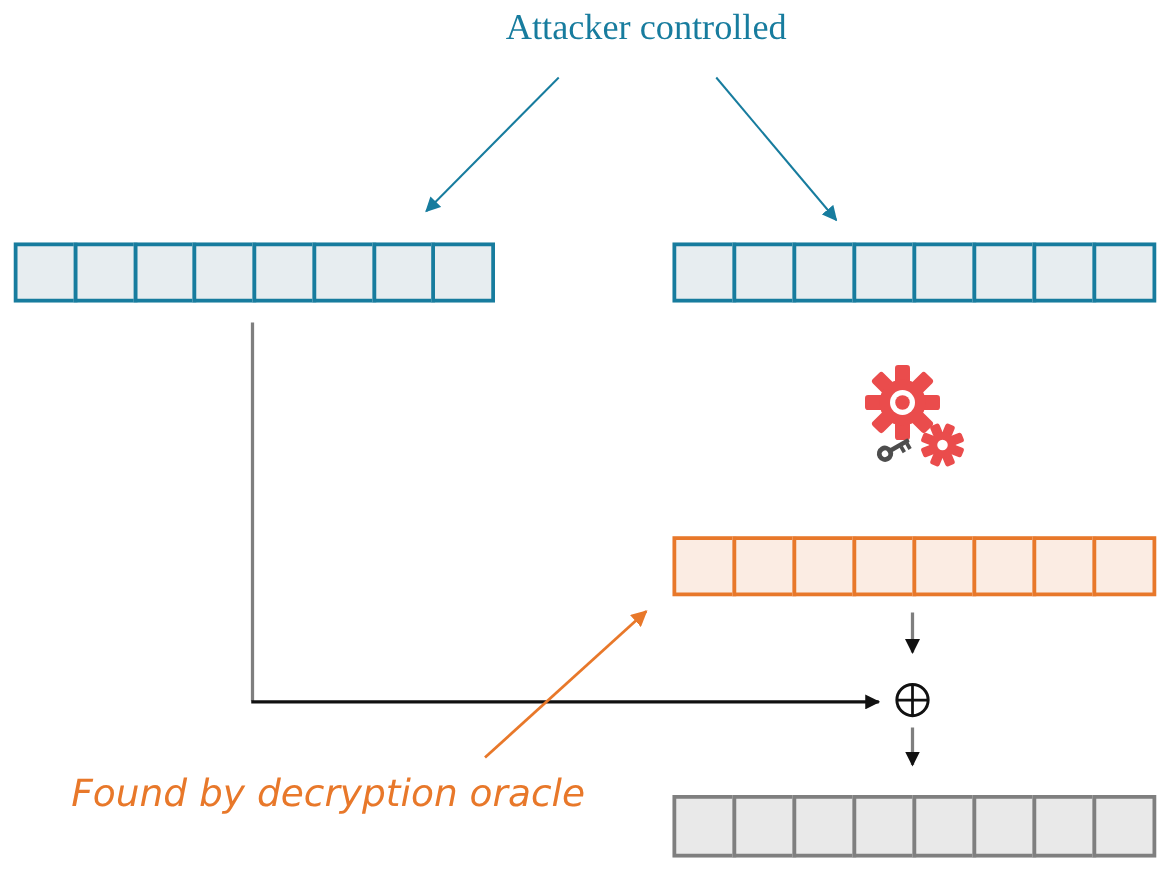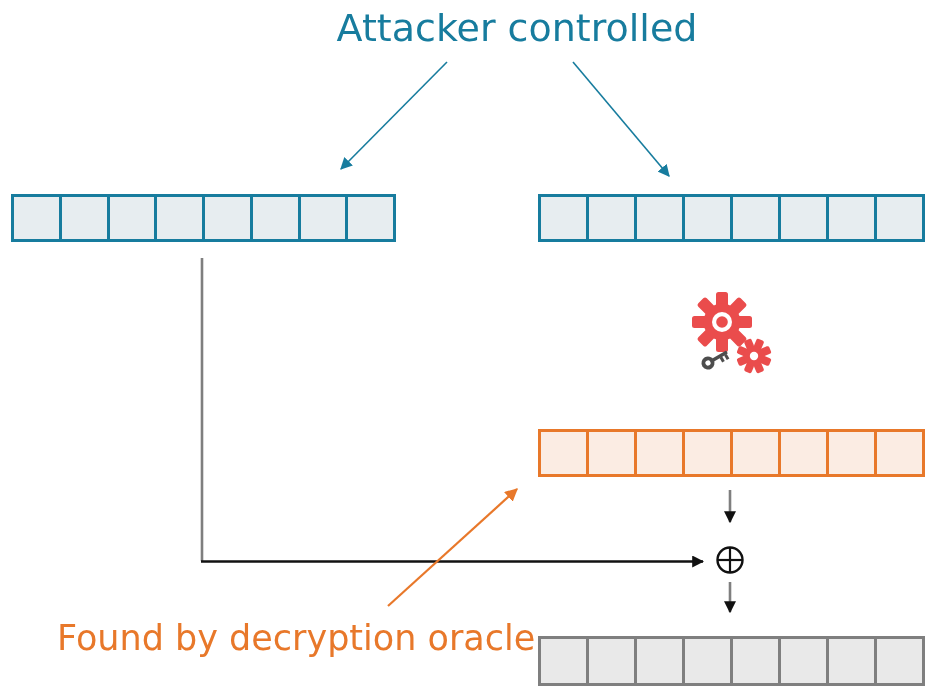--- a/index.html
+++ b/index.html
@@ -2,25 +2,25 @@
 <html style="--teal: #177c9e; --teal-fill: #e7edf0; --orange: #e8782a; --orange-fill: #fbece3; --gray: #7f7f7f; --gray-fill: #e9e9e9; --red: #ea4c4c; --key: #4d4d4d; --line: #111111;"><head>
 <meta charset="utf-8">
 <style>
   html,body{margin:0;padding:0;background:#fff;}
   .canvas{
     position:relative;width:934px;height:698px;overflow:hidden;background:#fff;
     font-family:"DejaVu Sans","Liberation Sans",sans-serif;
   }
   .title{
     position:absolute;left:100px;top:6px;width:834px;text-align:center;
-    font-size:38px;color:var(--teal);letter-spacing:0px;
+    font-size:29px;color:var(--teal);letter-spacing:0px;font-family:Liberation Serif, serif;
   }
   .caption{
     position:absolute;left:57px;top:618px;
-    font-size:35px;color:var(--orange);white-space:nowrap;
+    font-size:30px;color:var(--orange);white-space:nowrap;font-style:italic;
   }
   .row{position:absolute;display:flex;width:387px;height:48px;}
   .row .cell{flex:1;margin-left:-3px;border:3px solid var(--bc);background:var(--bg);}
   .row .cell:first-child{margin-left:0;}
   .row.teal{--bc:var(--teal);--bg:var(--teal-fill);}
   .row.orange{--bc:var(--orange);--bg:var(--orange-fill);}
   .row.gray{--bc:var(--gray);--bg:var(--gray-fill);}
   .overlay{position:absolute;left:0;top:0;width:934px;height:698px;pointer-events:none;}
   .s-teal{stroke:var(--teal);stroke-width:1.6;}
   .s-black{stroke:var(--line);stroke-width:2.6;}

